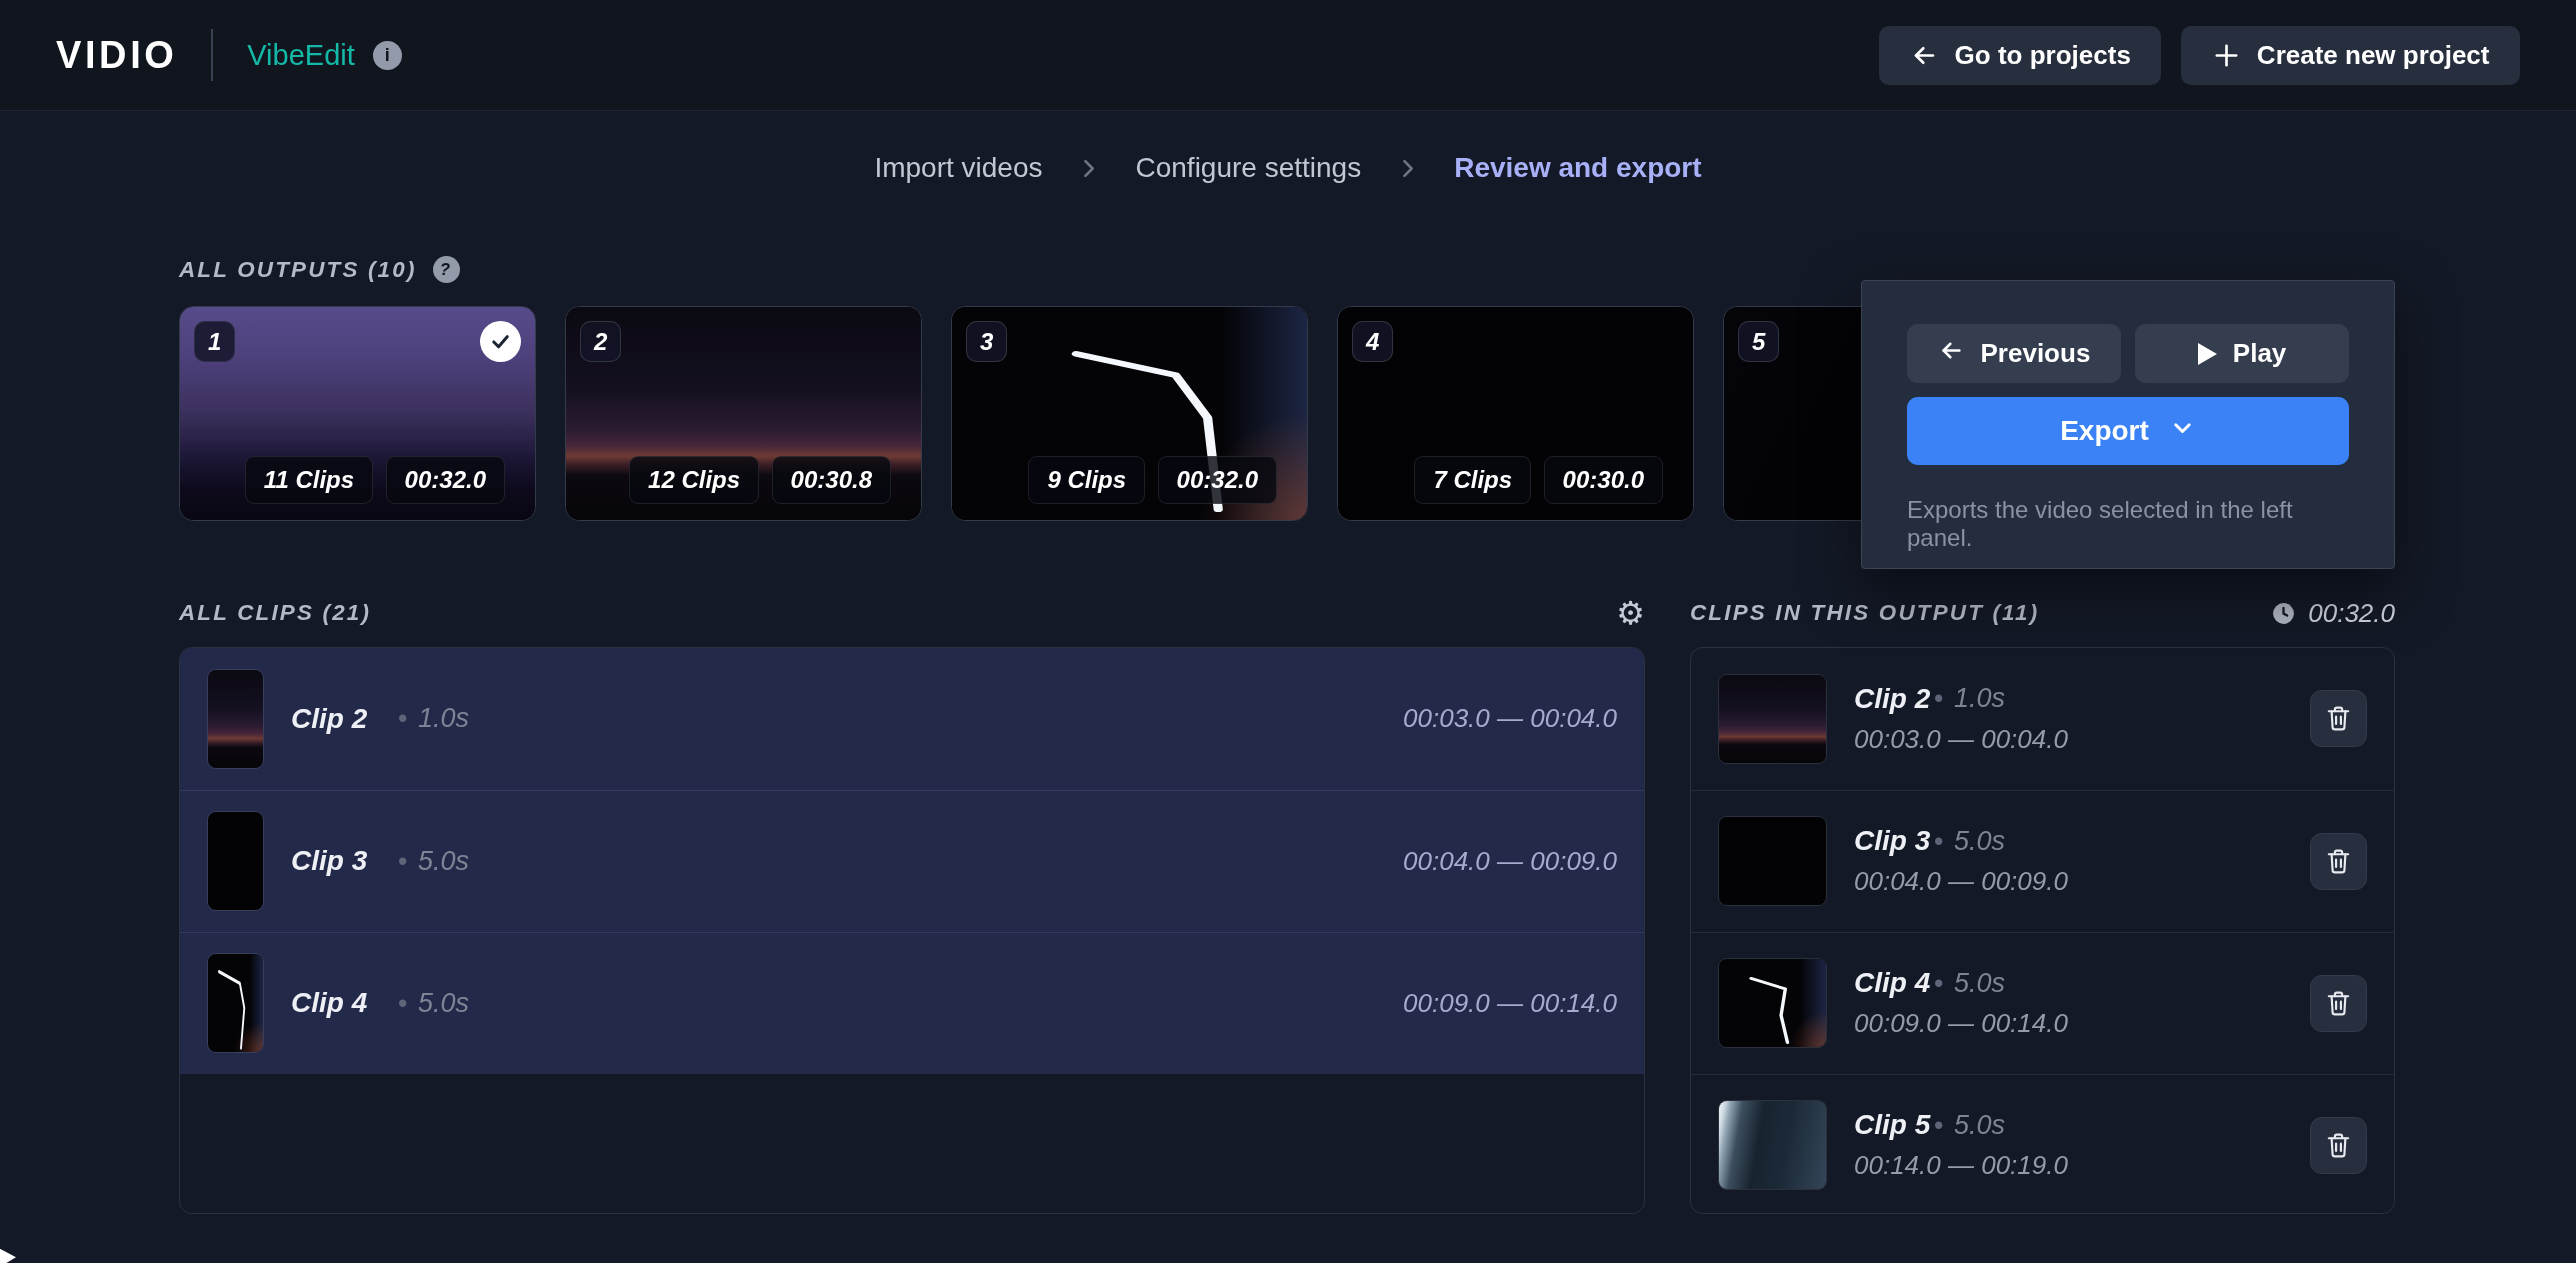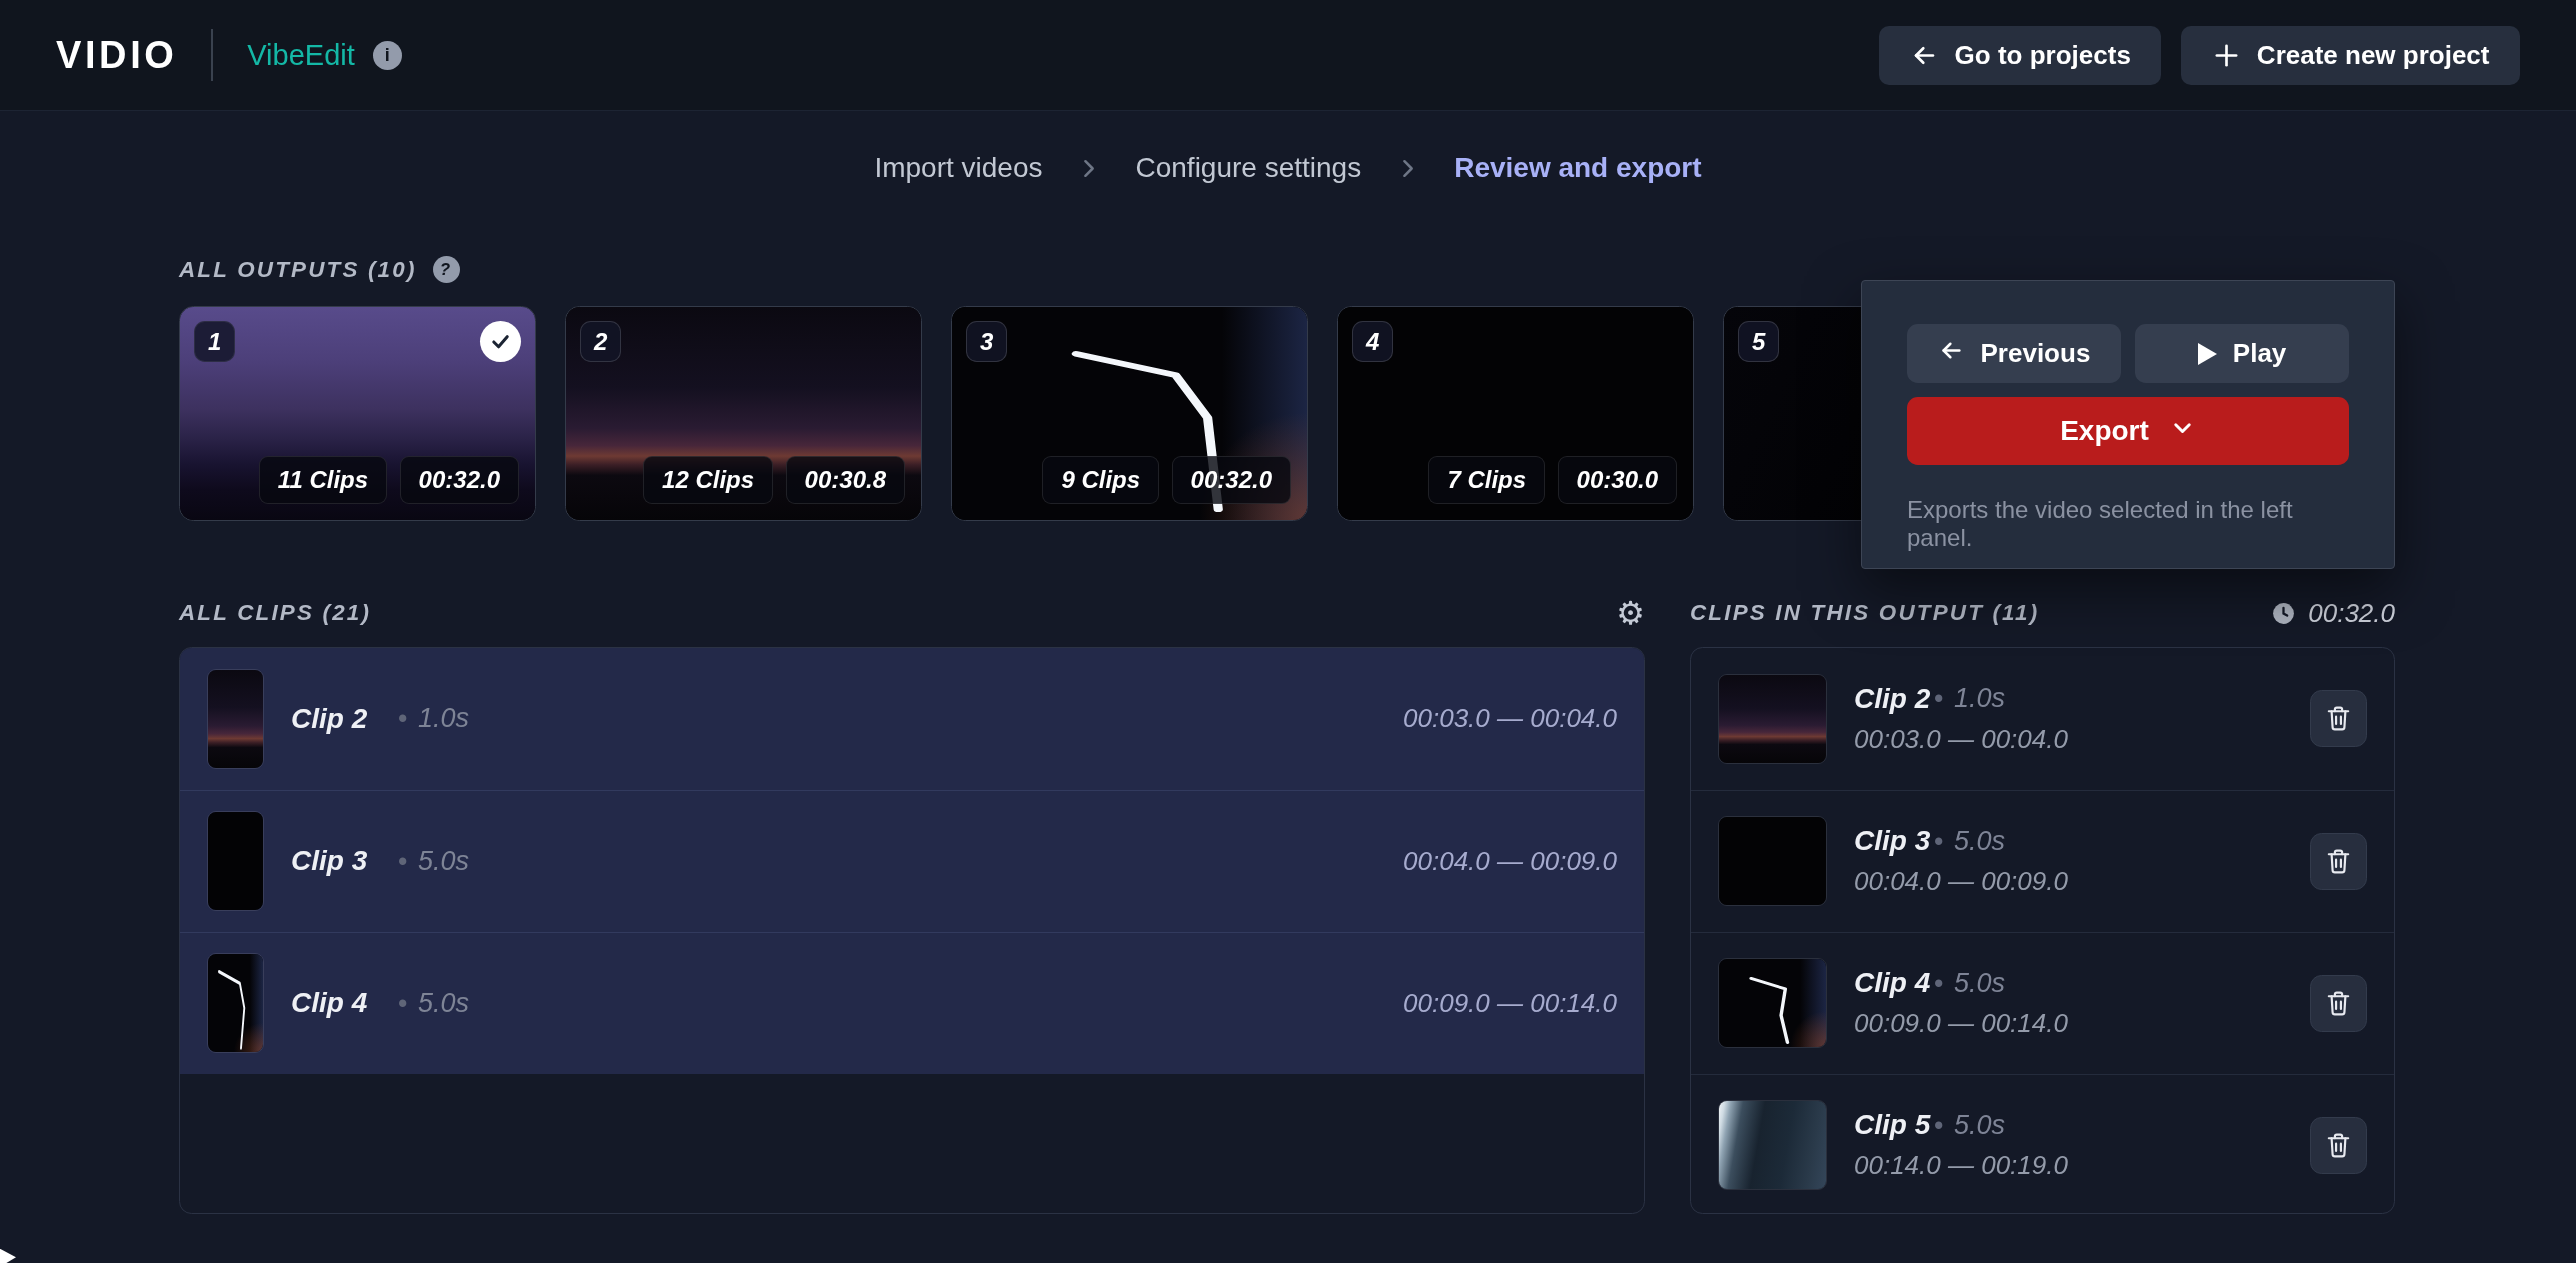--- a/index.html
+++ b/index.html
@@ -74,21 +74,21 @@
     position:absolute; top:14.3px; left:14.3px; width:41px; height:41px; border-radius:10.8px;
     background:rgba(18,20,38,.88); border:0.9px solid rgba(255,255,255,.14);
     display:flex; align-items:center; justify-content:center;
     font-size:24px; font-weight:700; color:#ffffff;
   }
   .check-badge {
     position:absolute; top:14.3px; right:14.3px; width:41px; height:41px; border-radius:50%;
     background:#ffffff; display:flex; align-items:center; justify-content:center;
   }
   .card-badges {
-    position:absolute; right:16px; bottom:16px; display:flex; gap:12.5px;
+    position:absolute; right:30px; bottom:16px; display:flex; gap:12.5px;
   }
   .pill {
     padding:9px 18px; border-radius:9px;
     background:rgba(7,9,16,.82); border:1.8px solid rgba(255,255,255,.10);
     font-size:24px; font-weight:700; color:#ffffff; white-space:nowrap;
   }
 
   
   .action-panel {
     position:absolute; left:1861px; top:280px; width:534px; height:289px; z-index:6;
@@ -101,21 +101,21 @@
     flex:1; height:59px; border:none; border-radius:10.8px; background:#353e4f;
     display:flex; align-items:center; justify-content:center; gap:16px;
     font-family:inherit; font-size:26px; font-weight:700; color:#ffffff; cursor:pointer;
   }
   .play-tri {
     width:0; height:0; border-top:11.6px solid transparent; border-bottom:11.6px solid transparent;
     border-left:19px solid #ffffff;
   }
   .export-btn {
     margin-top:14.3px; width:100%; height:68px; border:none; border-radius:10.8px;
-    background:#b91c1c; display:flex; align-items:center; justify-content:center; gap:20px;
+    background:#3b82f6; display:flex; align-items:center; justify-content:center; gap:20px;
     font-family:inherit; font-size:28px; font-weight:700; color:#ffffff; cursor:pointer;
   }
   .ap-caption { margin-top:30.5px; font-size:24px; color:#8b92a2; }
 
   
   .lists { margin-top:77px; display:flex; gap:45px; align-items:flex-start; }
   .col-left { flex:1; min-width:0; }
   .col-right { width:705px; flex:0 0 auto; }
   .list-header { display:flex; align-items:center; justify-content:space-between; height:30.5px; }
   .gear { font-size:32px; color:#c4cad6; cursor:pointer; line-height:1; }

